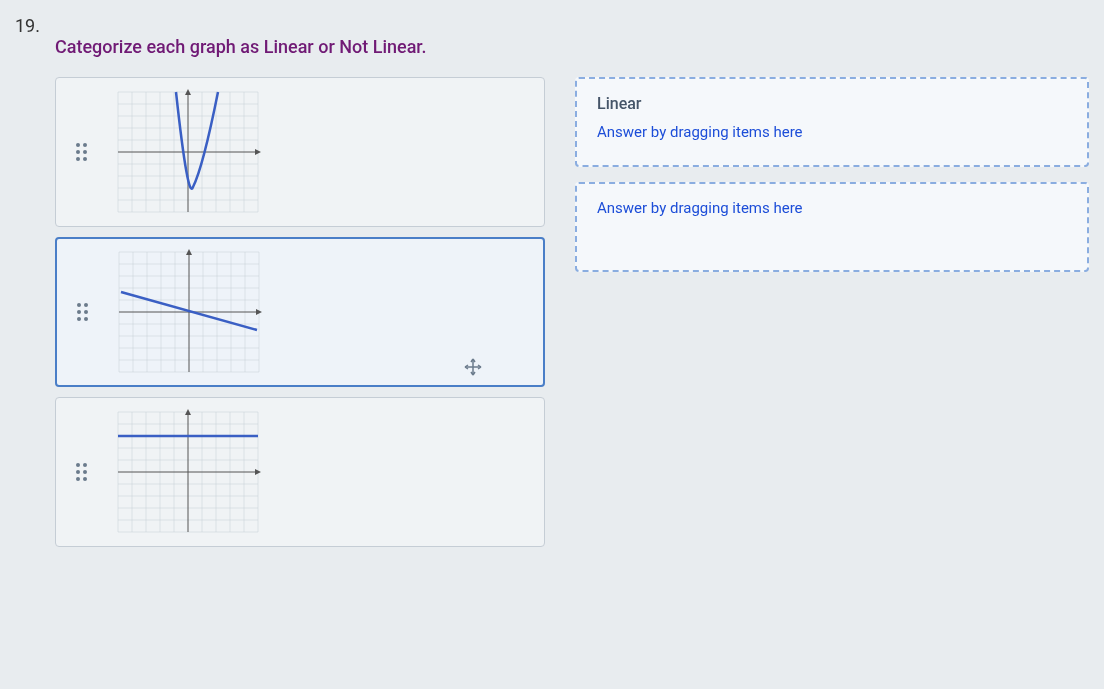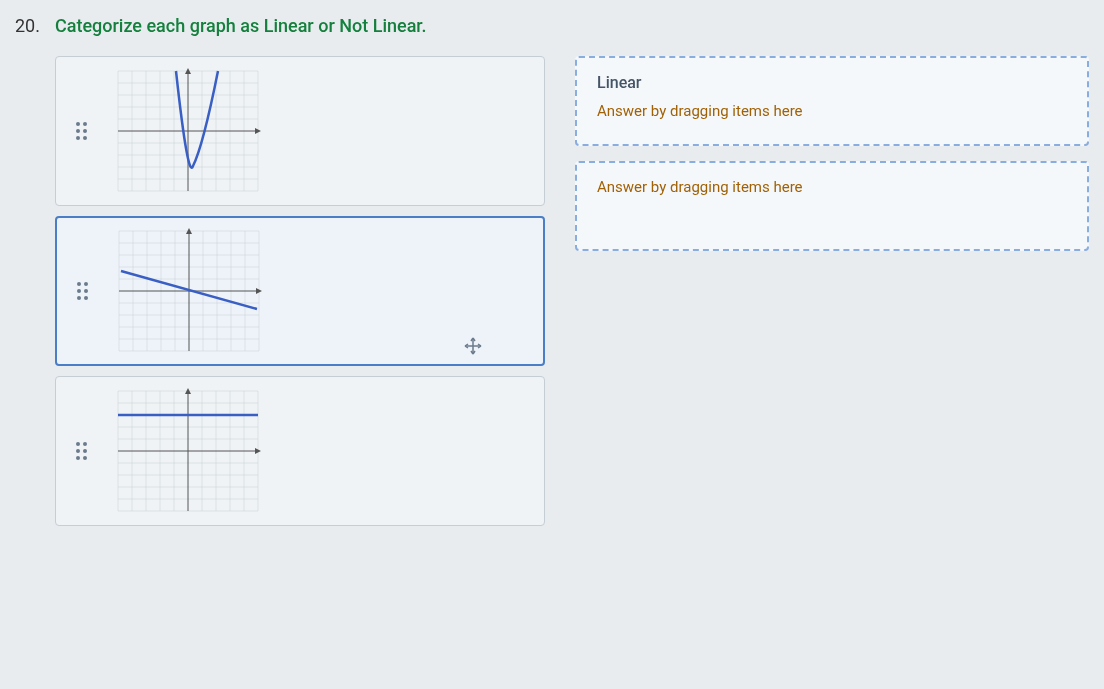--- a/index.html
+++ b/index.html
@@ -14,22 +14,23 @@
       display: flex;
       margin-bottom: 20px;
     }
     .question-number {
       font-size: 18px;
       color: #333;
       margin-right: 15px;
     }
     .question-text {
       font-size: 18px;
-      color: #15803d;
+      color: #701a75;
       font-weight: 500;
+      margin-top: 21px;
     }
     .content-area {
       display: flex;
       gap: 30px;
       padding-left: 40px;
       justify-content: center;
     }
     .graphs-column {
       display: flex;
       flex-direction: column;
@@ -93,32 +94,32 @@
       min-height: 90px;
     }
     .drop-zone-title {
       font-size: 16px;
       color: #455568;
       font-weight: 500;
       margin-bottom: 10px;
     }
     .drop-zone-placeholder {
       font-size: 15px;
-      color: #a16207;
+      color: #1d4ed8;
     }
     svg.grid-graph {
       width: 100%;
       height: 100%;
     }
   </style>
 </head>
 <body>
 
 <div class="question-header">
-  <span class="question-number">20.</span>
+  <span class="question-number">19.</span>
   <span class="question-text">Categorize each graph as Linear or Not Linear.</span>
 </div>
 
 <div class="content-area">
   <div class="graphs-column">
 
     <div class="graph-card">
       <div class="drag-handle">
         <div class="drag-dot"></div>
           <div class="drag-dot"></div>

